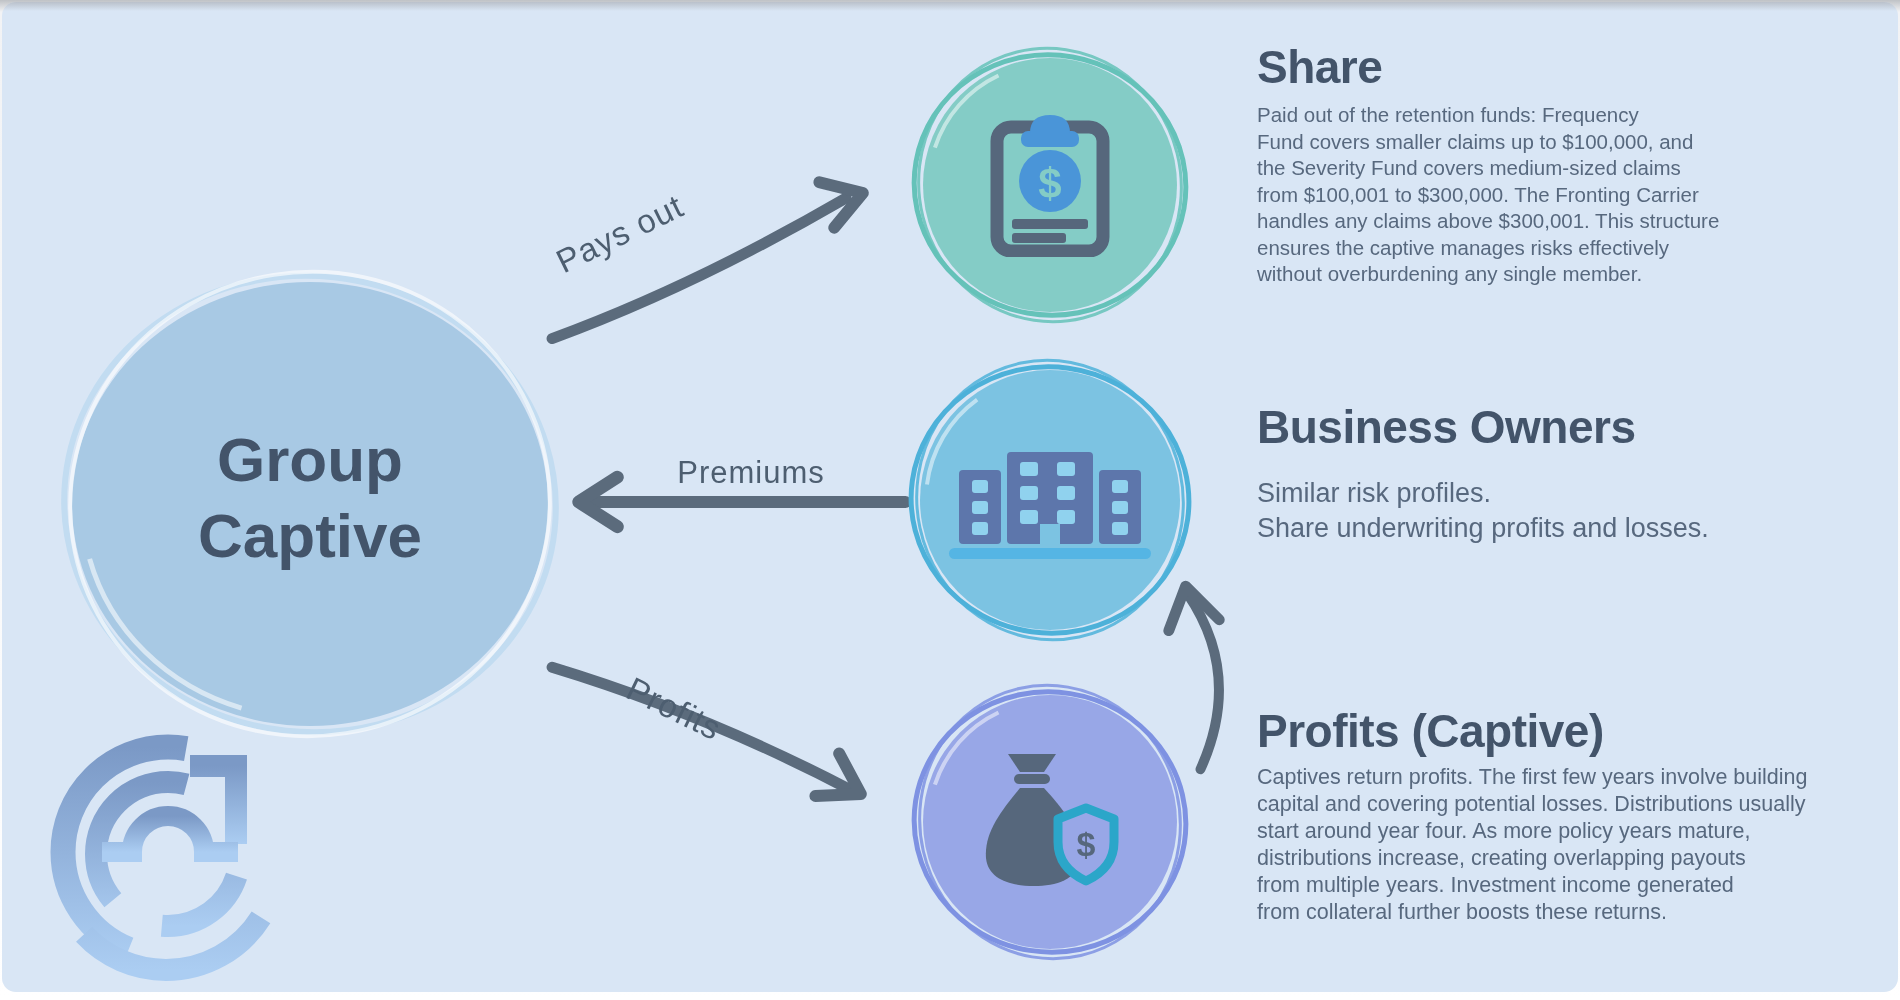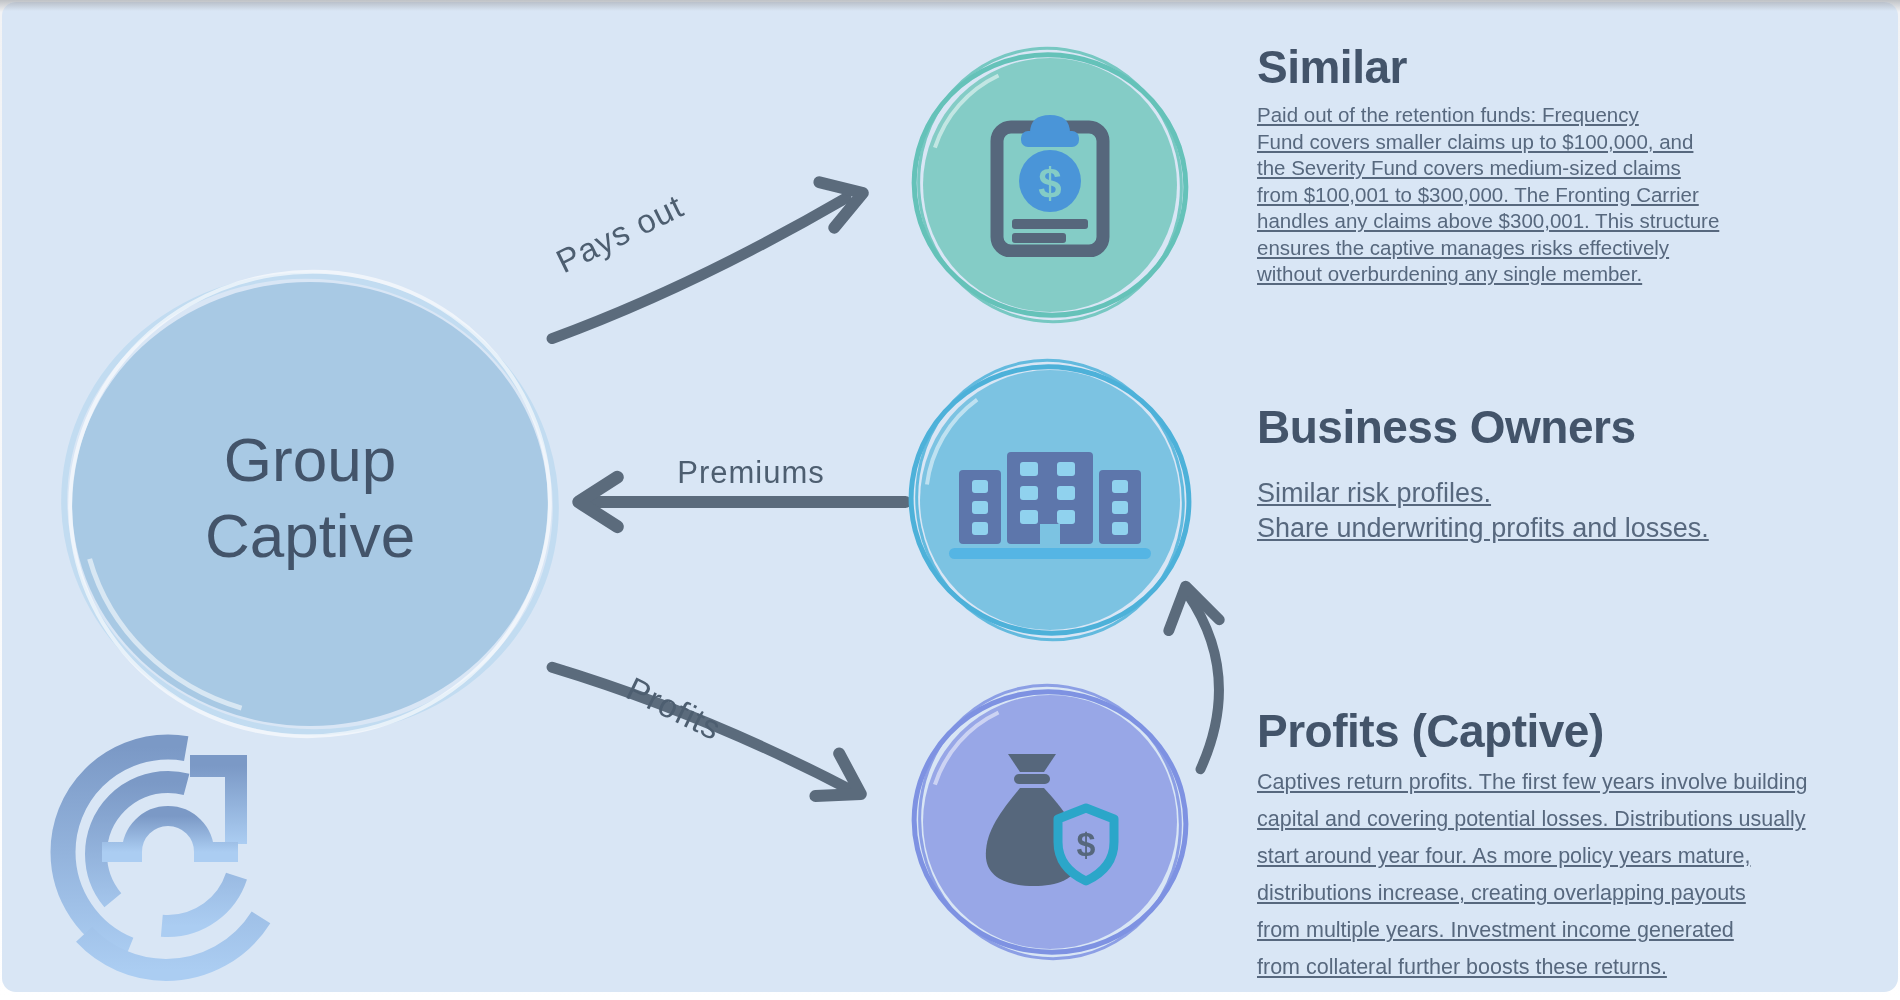--- a/index.html
+++ b/index.html
@@ -7,37 +7,37 @@
     font-family:"Liberation Sans","DejaVu Sans",sans-serif;}
   .canvas{position:absolute;left:2px;right:2px;top:2px;bottom:8px;
     background:var(--bg,#d9e6f5);border-radius:14px;overflow:hidden;}
   .canvas::before{content:'';position:absolute;left:0;right:0;top:0;height:9px;
     background:linear-gradient(rgba(160,162,168,.55),rgba(160,162,168,0));pointer-events:none;}
   .layer{position:absolute;left:0;top:0;width:100%;height:100%;pointer-events:none;}
   .node{position:absolute;}
   .node svg{display:block;}
   .node .icon{position:absolute;}
   .gc-label{position:absolute;left:50%;top:50%;transform:translate(-50%,-54%);
-    white-space:pre-line;text-align:center;font-weight:normal;font-size:62px;line-height:76px;
+    white-space:pre-line;text-align:center;font-weight:bold;font-size:62px;line-height:76px;
     color:var(--heading,#43546a);letter-spacing:0;}
   .lbl{position:absolute;color:var(--label,#4d5e70);font-size:33px;letter-spacing:1px;
     transform:translate(-50%,-50%);white-space:nowrap;}
   .lbl.rot-neg{transform:translate(-50%,-50%) rotate(-26deg);}
   .lbl.rot-pos{transform:translate(-50%,-50%) rotate(26deg);}
   .lbl.premiums{font-size:31px;}
   .sec{position:absolute;left:1255px;width:620px;}
   .sec h2{margin:0;font-size:46px;line-height:50px;font-weight:bold;letter-spacing:-.5px;
     color:var(--heading,#43546a);}
-  .sec p{margin:10px 0 0 0;white-space:pre-line;color:var(--body-text,#57687e);text-decoration:underline;}
+  .sec p{margin:10px 0 0 0;white-space:pre-line;color:var(--body-text,#57687e);}
   .sec-claims{top:40px;}
   .sec-claims p{font-size:20.5px;line-height:26.5px;}
   .sec-business{top:400px;}
   .sec-business p{font-size:27px;line-height:35px;margin-top:24px;}
   .sec-profits{top:704px;}
-  .sec-profits p{font-size:21.5px;line-height:37px;margin-top:8px;}
+  .sec-profits p{font-size:21.5px;line-height:27px;margin-top:8px;}
   .logo{position:absolute;left:38px;top:730px;}
 </style>
 </head>
 <body>
 
 <div class="canvas">
 
   <svg class="layer" viewBox="0 0 1900 1000">
     <g fill="none" style="stroke:var(--arrow,#5b6b7c)" stroke-linecap="round" stroke-linejoin="round">
       <path d="M548,340 Q690,288 845,198" stroke-width="11"></path>
@@ -124,21 +124,21 @@
         <text x="30" y="36" text-anchor="middle" dominant-baseline="central" font-size="34" font-weight="bold" style="fill:var(--icon-slate,#56677c)">$</text>
       </g>
     </svg>
   </div>
 
   <div class="lbl rot-neg" style="left:618px;top:232px;">Pays out</div>
   <div class="lbl premiums" style="left:749px;top:471px;">Premiums</div>
   <div class="lbl rot-pos" style="left:672px;top:707px;">Profits</div>
 
   <section class="sec sec-claims">
-    <h2>Similar</h2>
+    <h2>Share</h2>
     <p>Paid out of the retention funds: Frequency
 Fund covers smaller claims up to $100,000, and
 the Severity Fund covers medium-sized claims
 from $100,001 to $300,000. The Fronting Carrier
 handles any claims above $300,001. This structure
 ensures the captive manages risks effectively
 without overburdening any single member.</p>
   </section>
 
   <section class="sec sec-business">

